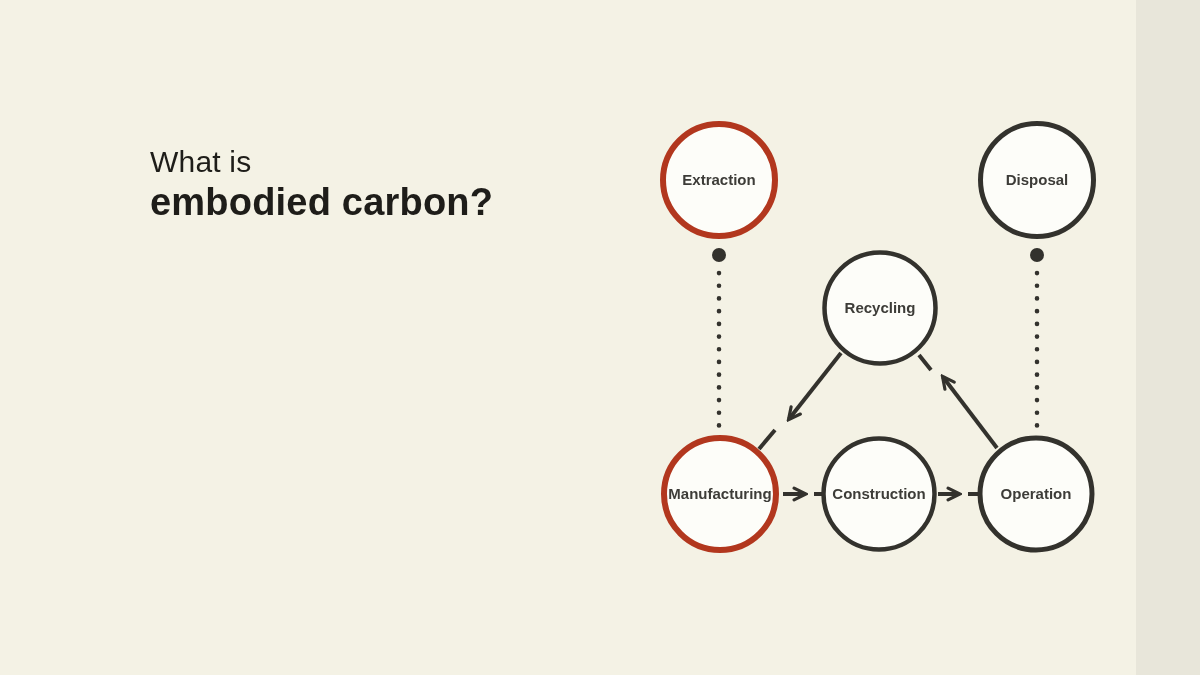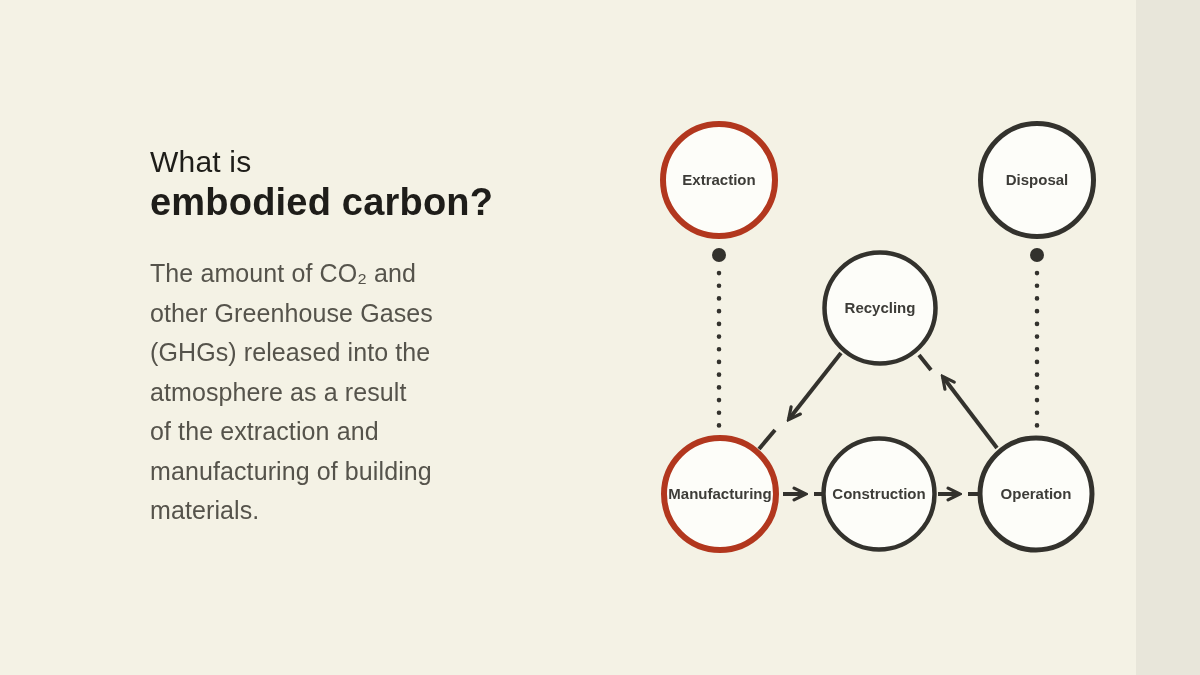--- a/index.html
+++ b/index.html
@@ -82,29 +82,20 @@
   .arrowhead { stroke: var(--dark); fill: none; stroke-width: 1.9; stroke-linecap: round; }
 </style>
 </head>
 <body>
 
 <div class="slide">
 
   <div class="text-panel">
     <div class="title-line1">What is</div>
     <div class="title-line2">embodied carbon?</div>
-    <div class="body-copy">
-      <div class="body-line">The amount of CO₂ and</div>
-      <div class="body-line">other Greenhouse Gases</div>
-      <div class="body-line">(GHGs) released into the</div>
-      <div class="body-line">atmosphere as a result</div>
-      <div class="body-line">of the extraction and</div>
-      <div class="body-line">manufacturing of building</div>
-      <div class="body-line">materials.</div>
-    </div>
   </div>
 
   <svg class="diagram" viewBox="600 0 600 675" xmlns="http://www.w3.org/2000/svg">
     <defs>
       <marker id="arrow" viewBox="0 0 10 10" refX="8" refY="5" markerWidth="4.2" markerHeight="4.2" orient="auto">
         <path class="arrowhead" d="M1.5,1.5 L8.5,5 L1.5,8.5"></path>
       </marker>
     </defs>
 
     <g>

